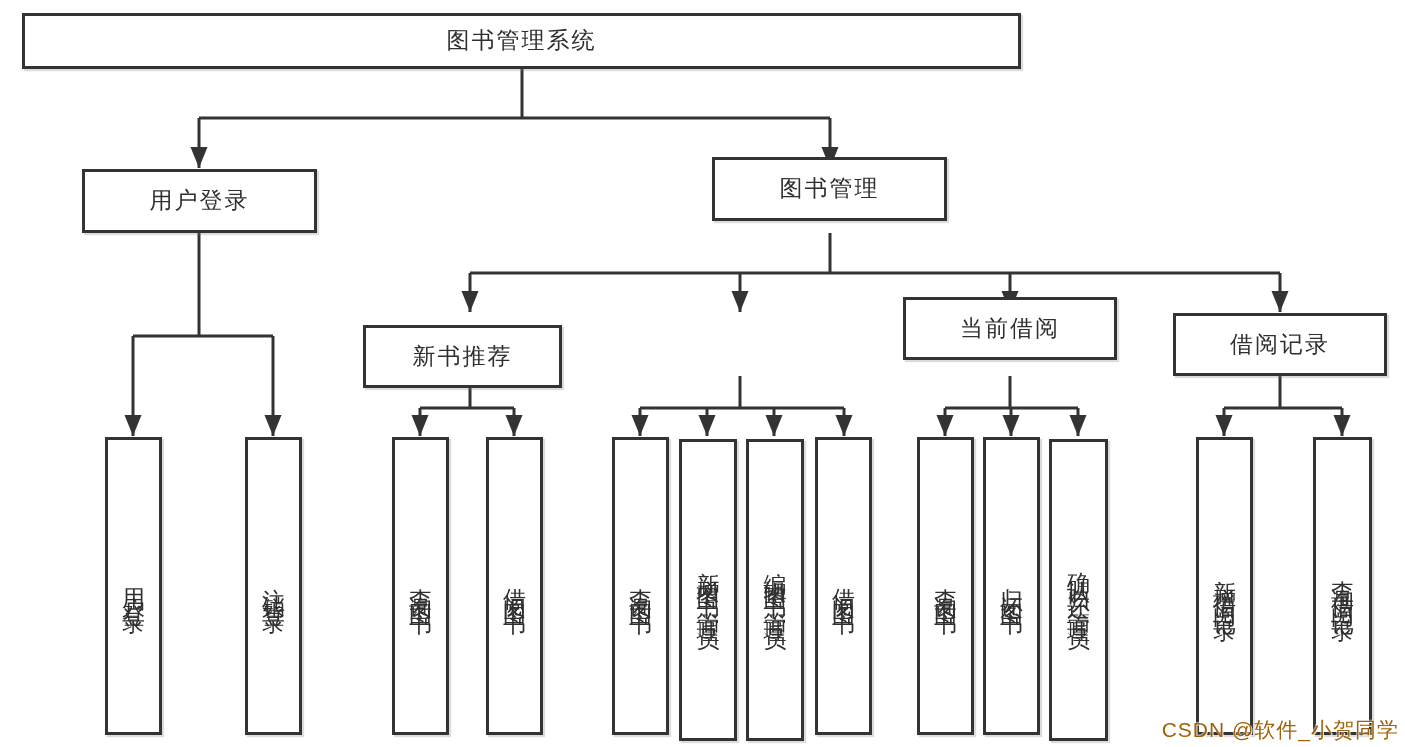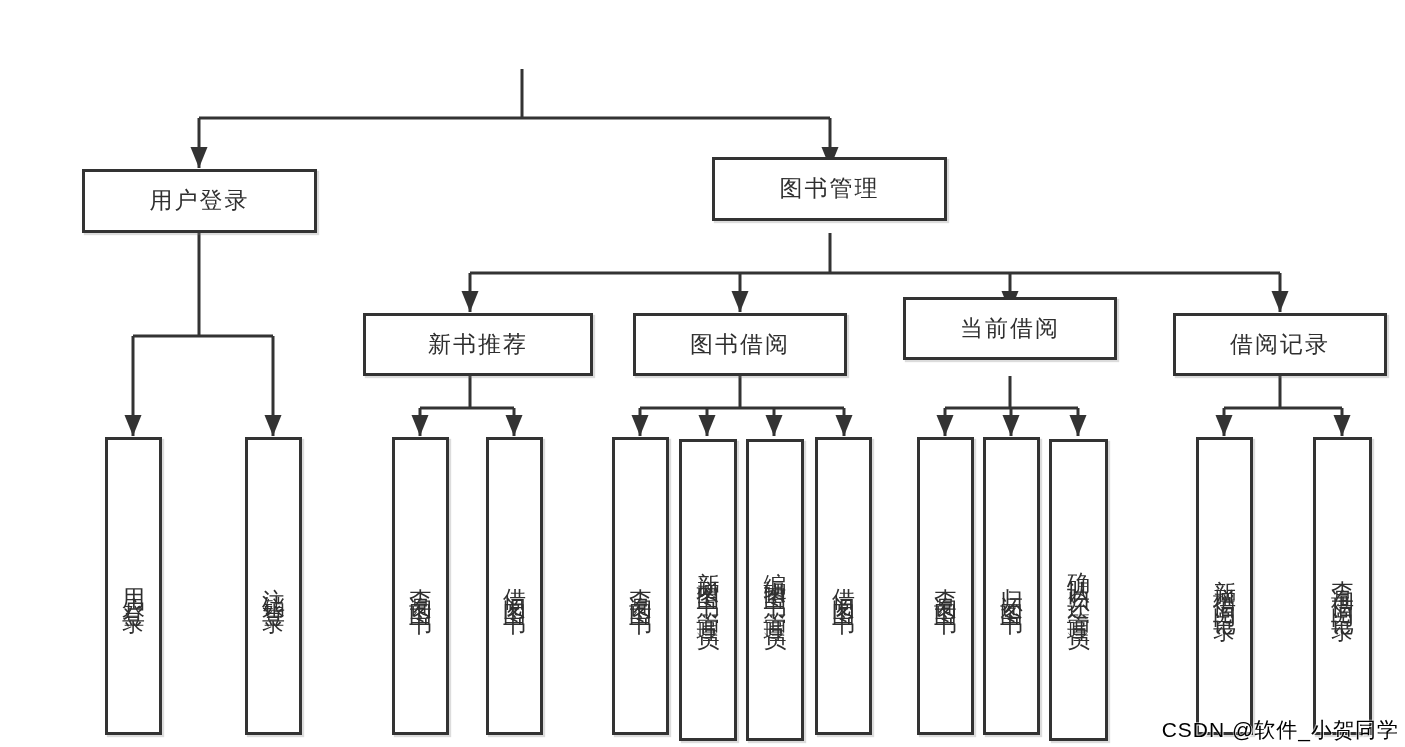--- a/index.html
+++ b/index.html
@@ -45,21 +45,21 @@
     letter-spacing: 8px;
     white-space: nowrap;
     line-height: 1;
   }
   .watermark {
     position: absolute;
     right: 6px;
     top: 716px;
     font-size: 21px;
     letter-spacing: 1px;
-    color: #000000;
+    color: #a16207;
     text-shadow: 1px 1px 0 rgba(255,255,255,0.9), -1px -1px 0 rgba(255,255,255,0.5);
     z-index: 5;
     white-space: nowrap;
   }
 </style>
 </head>
 <body>
 
 <div class="canvas">
 
@@ -94,33 +94,33 @@
       <path d="M774 408 V436" marker-end="url(#arr)"></path>
       <path d="M844 408 V436" marker-end="url(#arr)"></path>
       <path d="M945 408 V436" marker-end="url(#arr)"></path>
       <path d="M1011 408 V436" marker-end="url(#arr)"></path>
       <path d="M1078 408 V436" marker-end="url(#arr)"></path>
       <path d="M1224 408 V436" marker-end="url(#arr)"></path>
       <path d="M1342 408 V436" marker-end="url(#arr)"></path>
     </g>
   </svg>
 
+  <div class="box hbox" style="left:22px;top:13px;width:999px;height:56px">
+    <span class="lbl">图书管理系统</span>
+  </div>
 
   <div class="box hbox" style="left:82px;top:169px;width:235px;height:64px">
     <span class="lbl">用户登录</span>
   </div>
   <div class="box hbox" style="left:712px;top:157px;width:235px;height:64px">
     <span class="lbl">图书管理</span>
   </div>
 
-  <div class="box hbox" style="left:363px;top:313px;width:230px;height:63px">
+  <div class="box hbox" style="left:363px;top:325px;width:199px;height:63px">
     <span class="lbl">新书推荐</span>
-  </div>
-  <div class="box hbox" style="left:633px;top:313px;width:214px;height:63px">
-    <span class="lbl">图书借阅</span>
   </div>
   <div class="box hbox" style="left:903px;top:297px;width:214px;height:63px">
     <span class="lbl">当前借阅</span>
   </div>
   <div class="box hbox" style="left:1173px;top:313px;width:214px;height:63px">
     <span class="lbl">借阅记录</span>
   </div>
 
   <div class="box vbox" style="left:105px;top:437px;width:57px;height:298px">
     <span class="lbl">用户登录</span>

